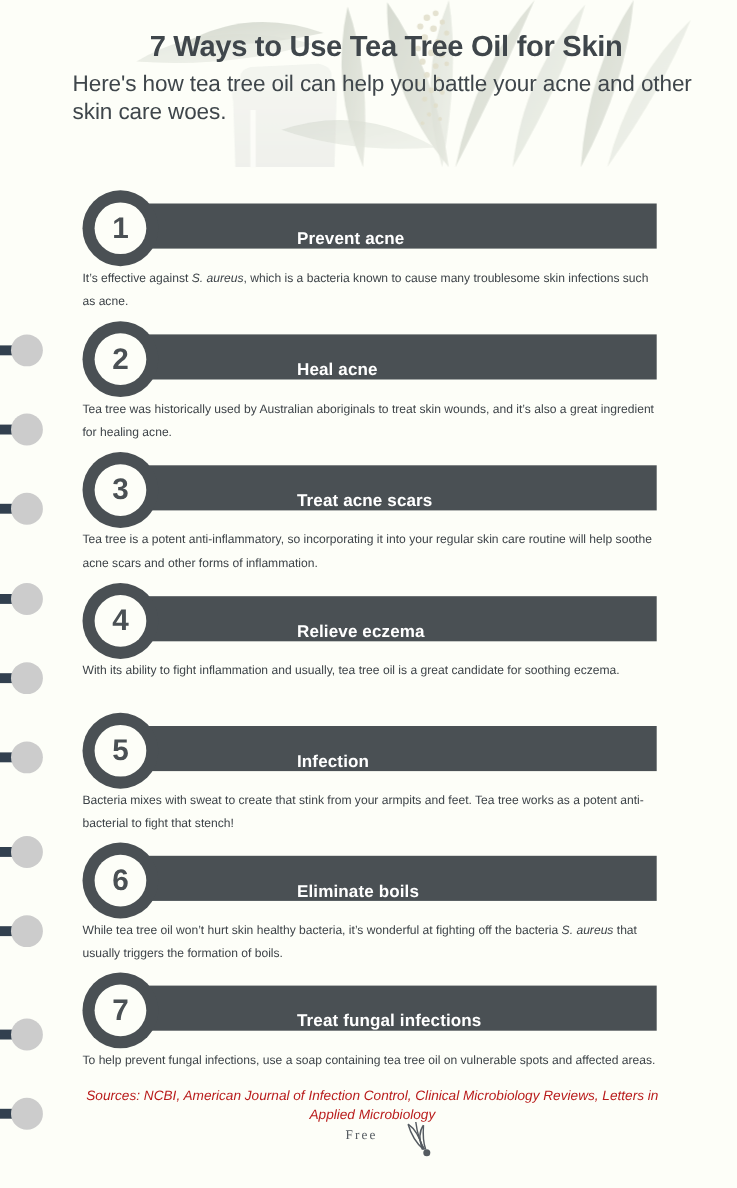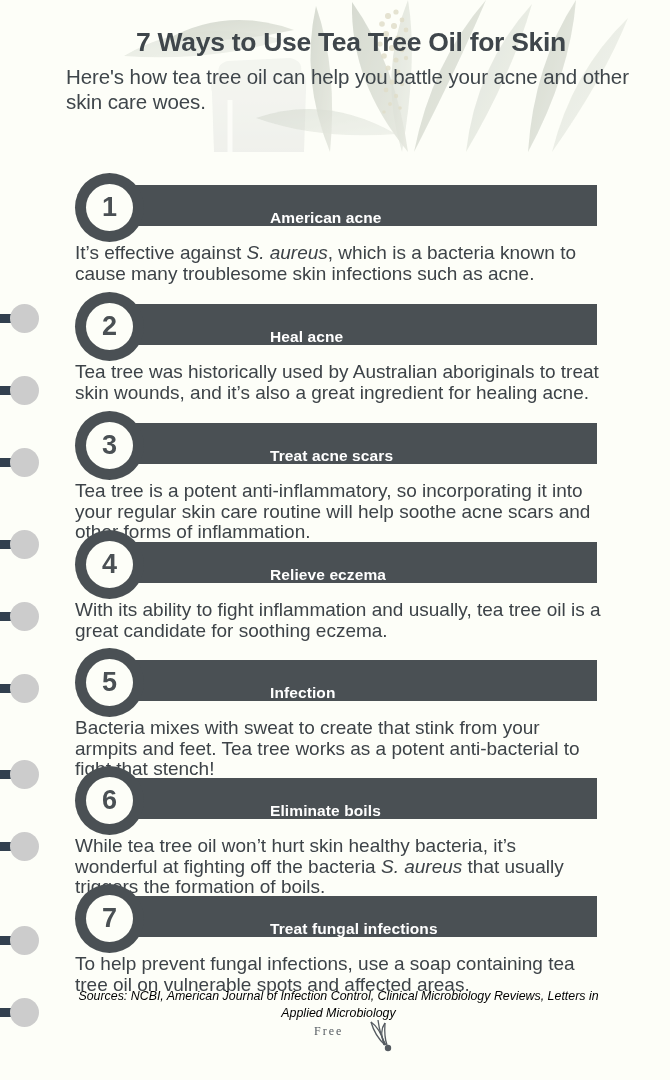--- a/index.html
+++ b/index.html
@@ -114,36 +114,36 @@
     line-height:41px;
     font-size:15.5px;
     font-weight:bold;
     color:#ffffff;
     letter-spacing:0.1px;
   }
   .item-desc {
     position:absolute;
     left:75px; top:70px;
     width:527px;
-    font-size:19px;
+    font-size:11px;
     line-height:20.5px;
     color:#3d4348;
   }
   .item-desc i { font-style:italic; }
 
   
   #sources {
     position:absolute;
     left:75px; top:988px;
     width:527px;
     text-align:center;
     font-size:12.4px;
     line-height:17px;
     font-style:italic;
-    color:#000000;
+    color:#b91c1c;
   }
 
   
   #logo {
     position:absolute;
     left:265px; top:1024px;
     width:150px; height:52px;
   }
   #logo-free {
     position:absolute;
@@ -276,21 +276,21 @@
     </div>
     <div class="pin" style="top: 998px;">
       <span class="pin-stub"></span>
       <span class="pin-dot"></span>
     </div>
   </div>
 
 <div id="items">
     <div class="item" style="top: 173px;">
       <div class="item-bar">
-        <div class="item-title">American acne</div>
+        <div class="item-title">Prevent acne</div>
       </div>
       <div class="item-badge">
         <div class="item-badge-inner">
           <div class="item-num">1</div>
         </div>
       </div>
       <div class="item-desc"><span>It’s effective against </span><i>S. aureus</i><span>, which is a bacteria known to cause many troublesome skin infections such as acne.</span></div>
     </div>
     <div class="item" style="top: 292px;">
       <div class="item-bar">

